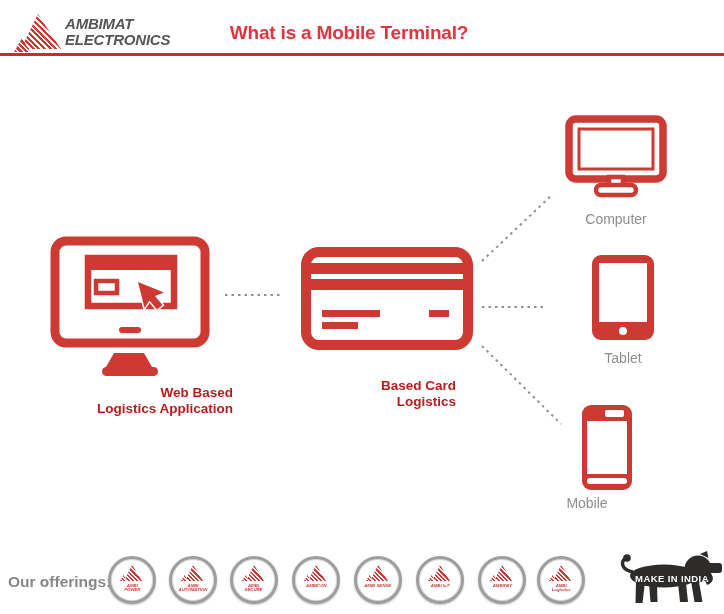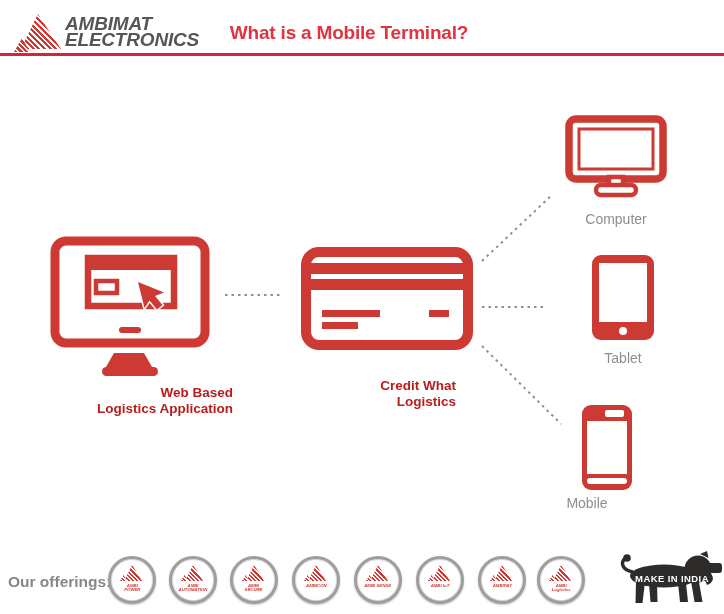--- a/index.html
+++ b/index.html
@@ -15,21 +15,21 @@
     position:absolute;
     background:repeating-linear-gradient(45deg,#cc3a33 0 2px,#ffffff 2px 4px);
   }
   .tri-big  { left:7px; top:1px; width:40px; height:35px;
               clip-path:polygon(42% 0,100% 100%,0 100%); }
   .tri-small{ left:0px; top:25px; width:16px; height:14px;
               background:repeating-linear-gradient(45deg,#cc3a33 0 2.6px,#ffffff 2.6px 4px);
               clip-path:polygon(50% 0,100% 100%,0 100%); }
   .logo-text {
     left:65px; top:16px; font-style:italic; font-weight:700;
-    font-size:19px; line-height:15.5px; color:#55565a; letter-spacing:-0.2px;
+    font-size:15px; line-height:15.5px; color:#55565a; letter-spacing:-0.2px;
   }
   .page-title {
     left:208px; top:22px; width:282px; text-align:center;
     font-size:19px; font-weight:700; color:#e2333f; letter-spacing:-0.2px;
   }
   .header-rule { left:0; top:53px; width:724px; height:2.5px; background:#da2332; }
 
   
   .diagram-label {
     text-align:right; font-weight:700; color:#b91c1c;
@@ -110,21 +110,21 @@
 
   <svg class="abs" style="left:301px;top:247px" width="172" height="103" viewBox="0 0 172 103">
     <rect x="5" y="5" width="162" height="93" rx="13" fill="#ffffff" stroke="#cc3a33" stroke-width="10"></rect>
     <rect x="6" y="16" width="160" height="11" fill="#cc3a33"></rect>
     <rect x="6" y="32" width="160" height="11" fill="#cc3a33"></rect>
     <rect x="21" y="63" width="58" height="7" fill="#cc3a33"></rect>
     <rect x="21" y="75" width="36" height="7" fill="#cc3a33"></rect>
     <rect x="128" y="63" width="20" height="7" fill="#cc3a33"></rect>
   </svg>
   <div class="abs diagram-label" style="left:306px;top:378px;width:150px">
-    <div>Credit What</div>
+    <div>Based Card</div>
     <div>Logistics</div>
   </div>
 
   <svg class="abs" style="left:565px;top:115px" width="102" height="84" viewBox="0 0 102 84">
     <rect x="4" y="4" width="94" height="60" rx="7" fill="#ffffff" stroke="#cc3a33" stroke-width="7.5"></rect>
     <rect x="14" y="14" width="74" height="40" fill="none" stroke="#cc3a33" stroke-width="3"></rect>
     <rect x="44" y="62" width="14" height="11" fill="#ffffff" stroke="#cc3a33" stroke-width="4.5"></rect>
     <rect x="31" y="70" width="40" height="10" rx="5" fill="#ffffff" stroke="#cc3a33" stroke-width="4.5"></rect>
   </svg>
   <div class="abs device-label" style="left:566px;top:211px;width:100px">Computer</div>

